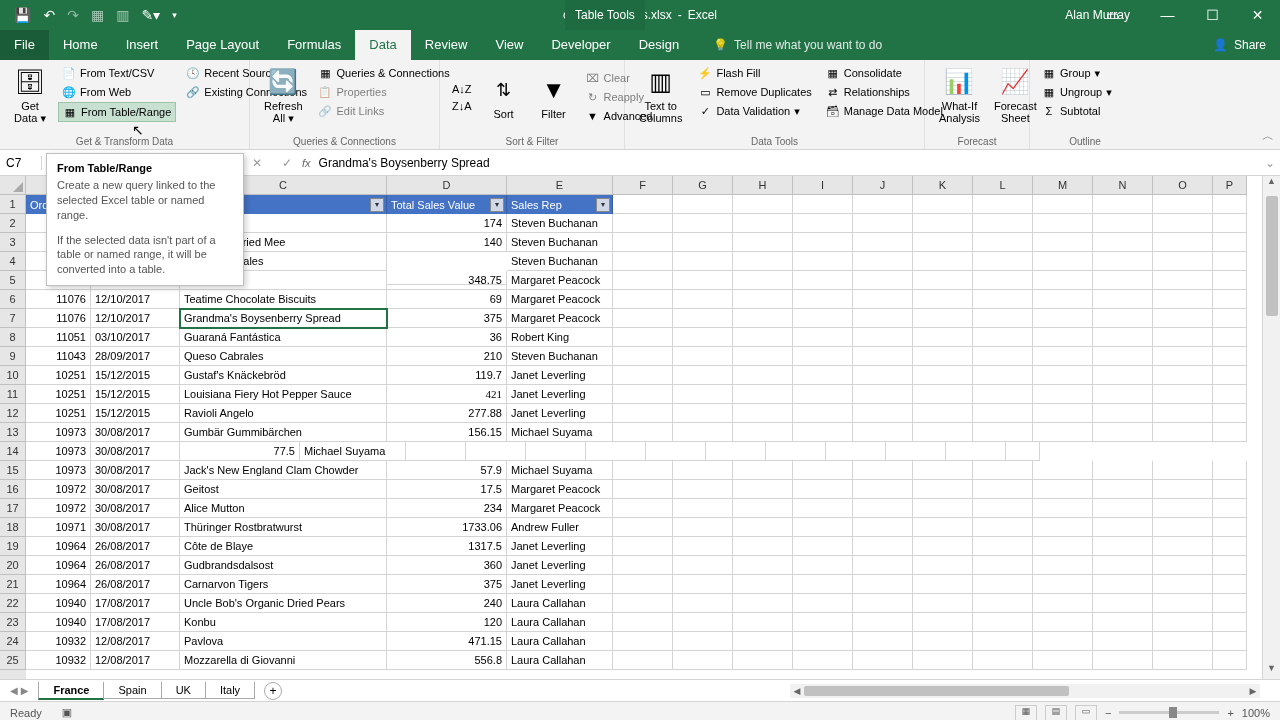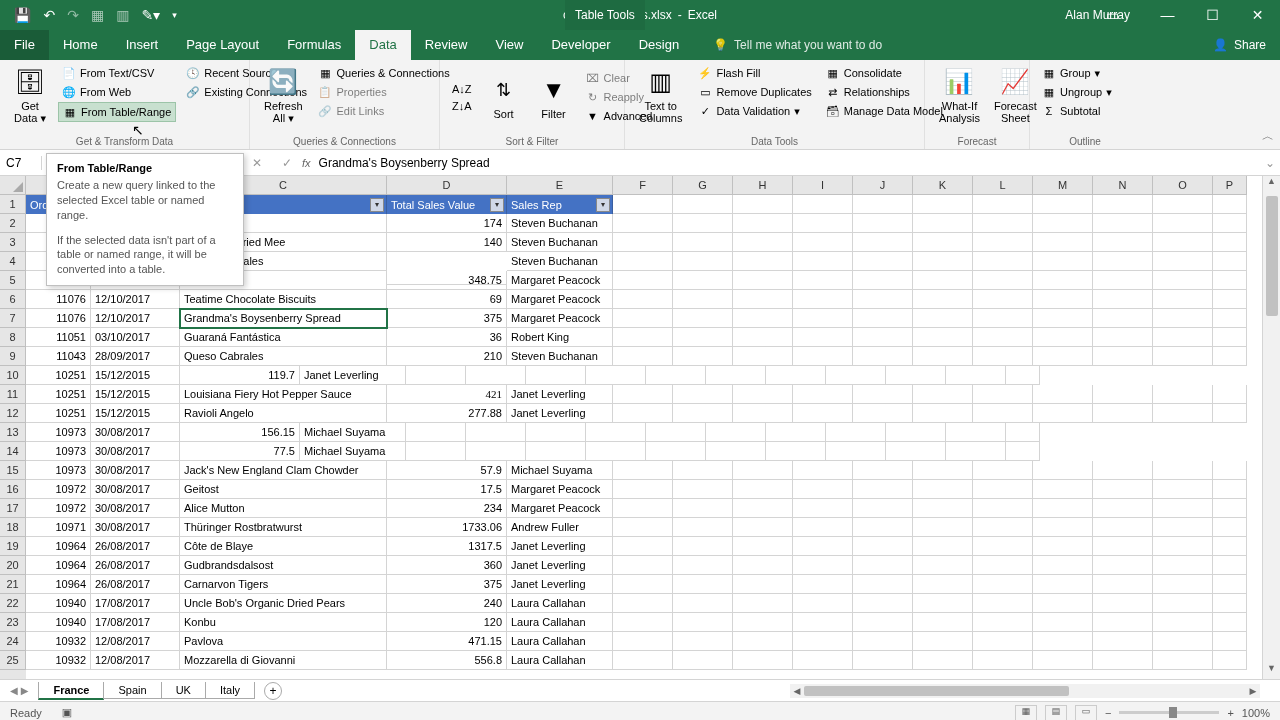--- a/index.html
+++ b/index.html
@@ -529,20 +529,21 @@
           <div class="cell" style="width: 60px;"></div>
           <div class="cell" style="width: 60px;"></div>
           <div class="cell" style="width: 60px;"></div>
           <div class="cell" style="width: 60px;"></div>
           <div class="cell" style="width: 60px;"></div>
           <div class="cell" style="width: 34px;"></div>
         </div>
         <div class="datarow">
           <div class="cell num" style="width: 65px;">10251</div>
           <div class="cell" style="width: 89px;">15/12/2015</div>
+          <div class="cell" style="width: 207px;">Gustaf's Knäckebröd</div>
           <div class="cell num" style="width: 120px;">119.7</div>
           <div class="cell" style="width: 106px;">Janet Leverling</div>
           <div class="cell" style="width: 60px;"></div>
           <div class="cell" style="width: 60px;"></div>
           <div class="cell" style="width: 60px;"></div>
           <div class="cell" style="width: 60px;"></div>
           <div class="cell" style="width: 60px;"></div>
           <div class="cell" style="width: 60px;"></div>
           <div class="cell" style="width: 60px;"></div>
           <div class="cell" style="width: 60px;"></div>
@@ -582,20 +583,21 @@
           <div class="cell" style="width: 60px;"></div>
           <div class="cell" style="width: 60px;"></div>
           <div class="cell" style="width: 60px;"></div>
           <div class="cell" style="width: 60px;"></div>
           <div class="cell" style="width: 60px;"></div>
           <div class="cell" style="width: 34px;"></div>
         </div>
         <div class="datarow">
           <div class="cell num" style="width: 65px;">10973</div>
           <div class="cell" style="width: 89px;">30/08/2017</div>
+          <div class="cell" style="width: 207px;">Gumbär Gummibärchen</div>
           <div class="cell num" style="width: 120px;">156.15</div>
           <div class="cell" style="width: 106px;">Michael Suyama</div>
           <div class="cell" style="width: 60px;"></div>
           <div class="cell" style="width: 60px;"></div>
           <div class="cell" style="width: 60px;"></div>
           <div class="cell" style="width: 60px;"></div>
           <div class="cell" style="width: 60px;"></div>
           <div class="cell" style="width: 60px;"></div>
           <div class="cell" style="width: 60px;"></div>
           <div class="cell" style="width: 60px;"></div>

